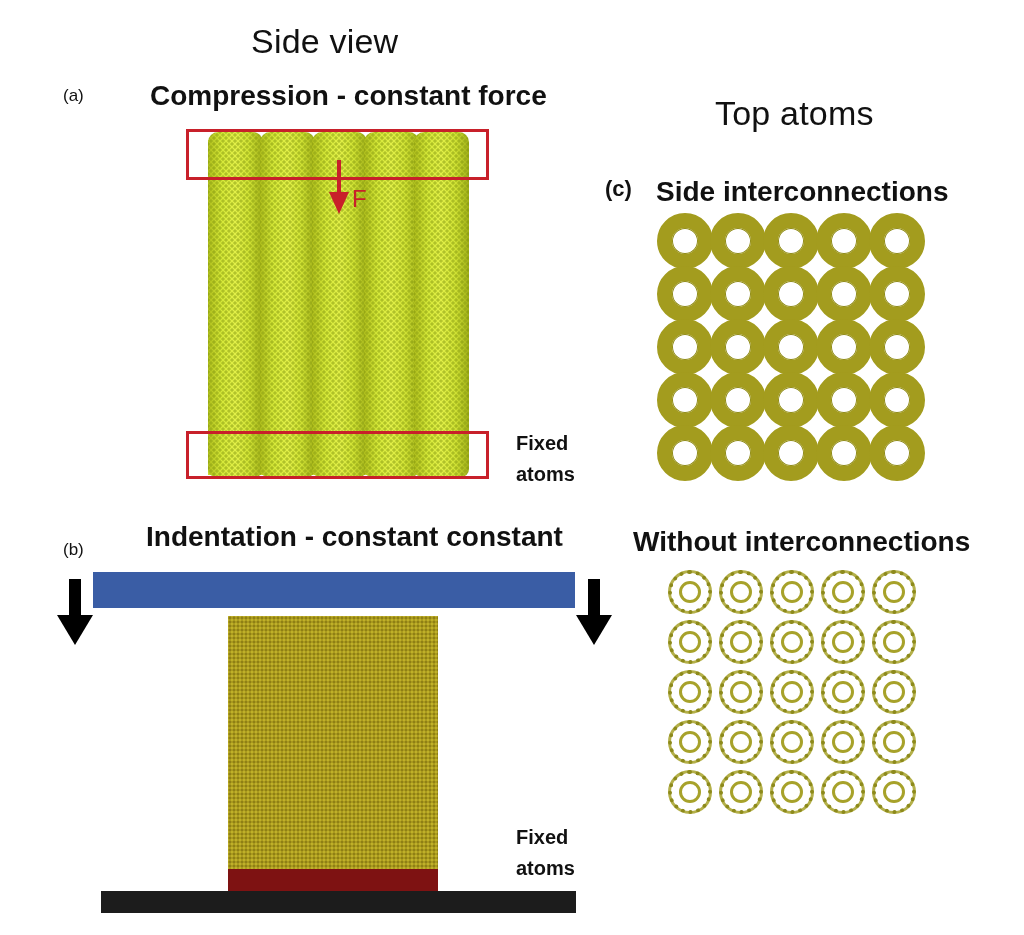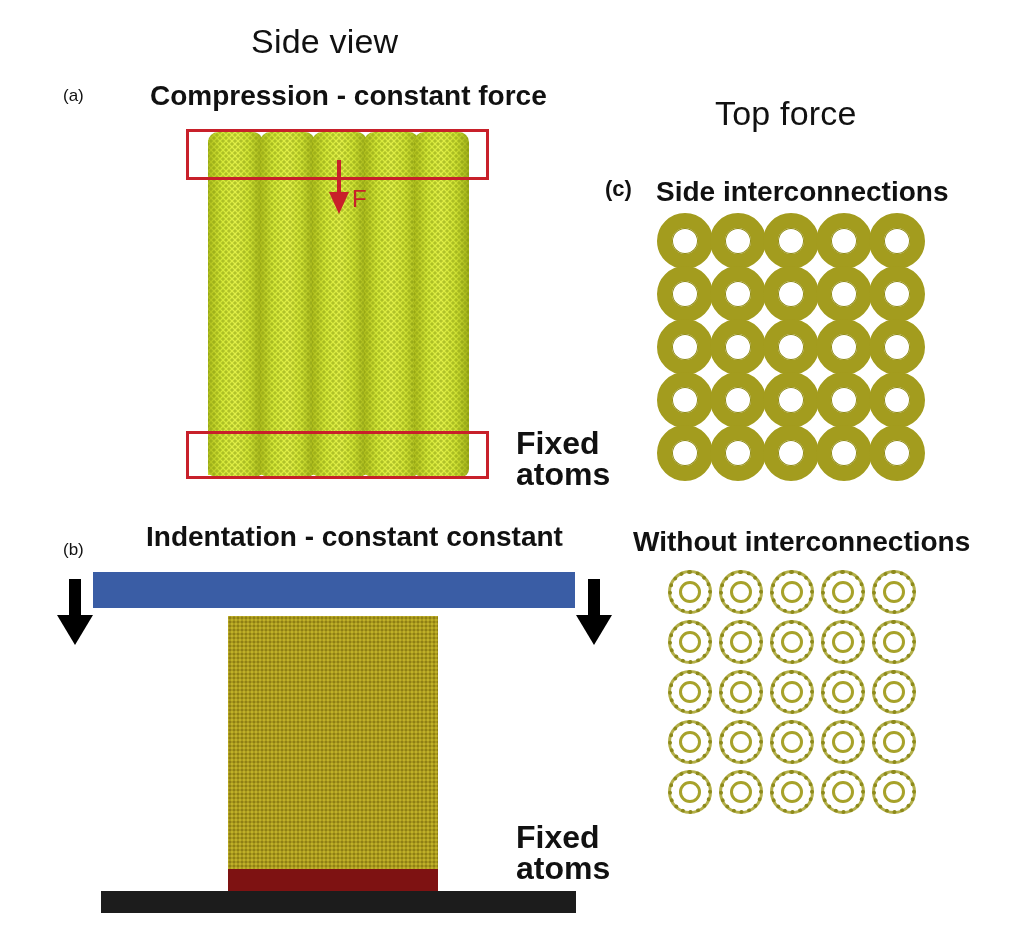--- a/index.html
+++ b/index.html
@@ -2,21 +2,21 @@
 <html><head>
 <meta charset="utf-8">
 <style>
   html, body { margin: 0; padding: 0; background: #ffffff; }
   body { width: 1024px; height: 935px; position: relative; overflow: hidden; font-family: "Liberation Sans", sans-serif; color: #111; }
   .abs { position: absolute; }
   .h1 { font-weight: normal; font-size: 34px; letter-spacing: 0.2px; }
   .h2 { font-weight: bold; font-size: 28px; }
   .panel-label { font-size: 17px; font-weight: normal; }
   .panel-label-c { font-size: 22px; font-weight: bold; }
-  .fixed-label { font-weight: bold; font-size: 32px; line-height: 31px; text-align: left; }
+  .fixed-label { font-weight: bold; font-size: 20px; line-height: 31px; text-align: left; }
 
   
   .tube {
     position: absolute; top: 132px; height: 345px; width: 55px;
     border-radius: 10px 10px 8px 8px;
     background:
       radial-gradient(circle at 50% 50%, rgba(140,160,20,0.55) 1.3px, transparent 2px) 0 0/6px 6px,
       radial-gradient(circle at 50% 50%, rgba(120,140,10,0.45) 1.3px, transparent 2px) 3px 3px/6px 6px,
       linear-gradient(90deg, #aebd1c 0%, #d5e838 25%, #e2f048 50%, #d0e234 75%, #9fae18 100%);
   }
@@ -51,21 +51,21 @@
   }
   .dbl-ring { position: relative; width: 44px; height: 44px; }
   .dbl-ring .outer { position: absolute; left: 0; top: 0; width: 44px; height: 44px; border-radius: 50%; box-sizing: border-box; border: 4px dotted #8d8a1c; }
   .dbl-ring .outer2 { position: absolute; left: 0; top: 0; width: 44px; height: 44px; border-radius: 50%; box-sizing: border-box; border: 3px solid #a7a22a; opacity: 0.85; }
   .dbl-ring .inner { position: absolute; left: 11px; top: 11px; width: 22px; height: 22px; border-radius: 50%; box-sizing: border-box; border: 3px solid #a7a22a; }
 </style>
 </head>
 <body>
 
 <div class="abs h1" style="left:251px; top:22px;">Side view</div>
-<div class="abs h1" style="left:715px; top:94px;">Top force</div>
+<div class="abs h1" style="left:715px; top:94px;">Top atoms</div>
 
 <div class="abs panel-label" style="left:63px; top:86px;">(a)</div>
 <div class="abs h2" style="left:150px; top:80px;">Compression - constant force</div>
 
 <div>
   <div class="tube-body"></div>
   <div class="tube" style="left:208px;"></div>
   <div class="tube" style="left:260px;"></div>
   <div class="tube" style="left:312px;"></div>
   <div class="tube" style="left:364px;"></div>

